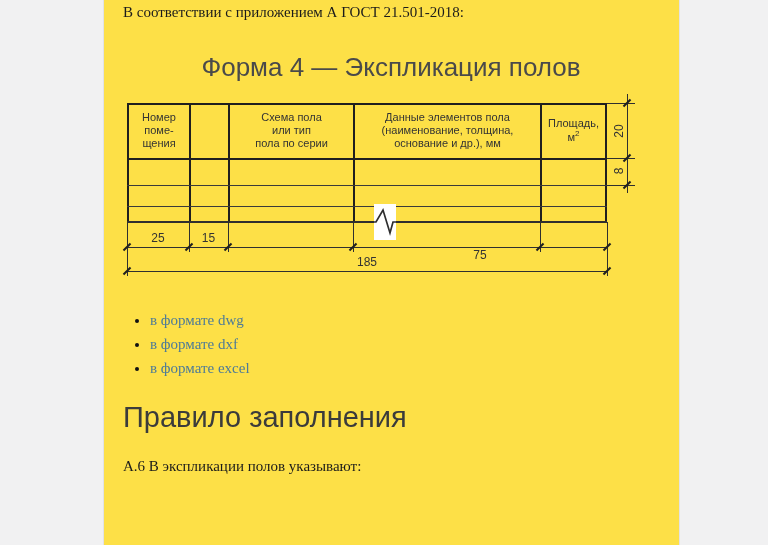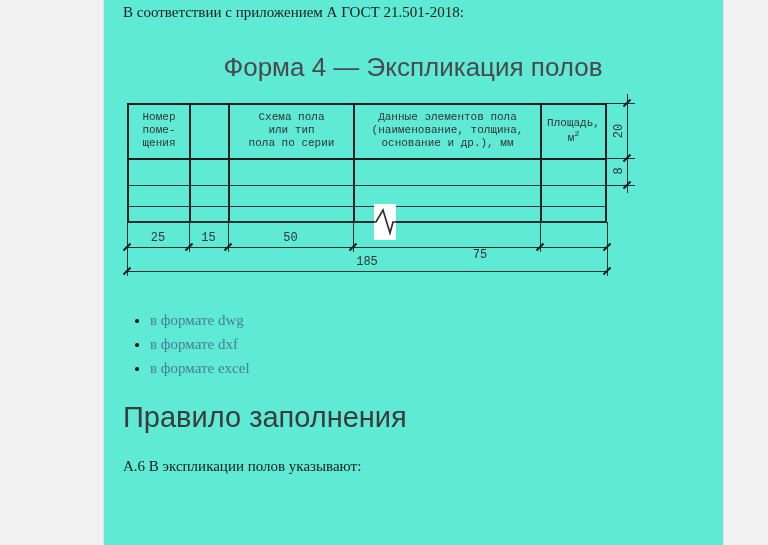--- a/index.html
+++ b/index.html
@@ -1,21 +1,21 @@
 <!DOCTYPE html>
 <html><head>
 <meta charset="utf-8">
 <style>
   * { margin:0; padding:0; box-sizing:border-box; }
   html,body { width:768px; height:545px; overflow:hidden; }
   body { background:#f1f1f2; font-family:"Liberation Serif", serif; }
 
   .content-card {
-    position:absolute; left:103px; top:0; width:621px; height:545px;
-    background:#5eead4; border-left:1px solid #e2e2e5; border-right:1px solid #e2e2e5;
+    position:absolute; left:103px; top:0; width:577px; height:545px;
+    background:#fde047; border-left:1px solid #e2e2e5; border-right:1px solid #e2e2e5;
     padding:3px 20px 0 19px;
   }
 
   p.intro, p.download, p.rule {
     font-size:15px; line-height:19px; color:#1b1b1b;
   }
   h1.fig-title {
     margin-top:30px; text-align:center;
     font-family:"Liberation Sans", sans-serif; font-weight:400;
     font-size:26px; line-height:30px; color:#4a4a4a;
@@ -25,21 +25,21 @@
   ul.dl-list li { font-size:15px; line-height:17px; color:#111; margin-bottom:7px; }
   ul.dl-list li span.link { color:#4e7b97; cursor:pointer;font-family:Liberation Serif, serif; }
   h2.section {
     margin-top:24px; font-family:"Liberation Sans", sans-serif; font-weight:400;
     font-size:29px; line-height:32px; color:#3b3b3b;
   }
   p.rule { margin-top:24px; }
 
   
   .drawing { position:relative; margin-top:18px; height:190px; width:100%;
-             font-family:Liberation Mono, monospace; color:#333; }
+             font-family:Liberation Sans, sans-serif; color:#333; }
   .drawing .abs { position:absolute; }
 
   .tbl-outline { left:4px; top:3px; width:480px; height:119px;
                  border-top:2px solid #1f1f1f; border-left:2px solid #1f1f1f; border-right:2px solid #1f1f1f; }
   .vline  { width:2px; top:3px; height:120px; background:#1f1f1f; }
   .hline-thick { height:2px; left:4px; width:480px; background:#1f1f1f; }
   .hline-thin  { height:1px; left:4px; width:480px; background:#3a3a3a; }
   .hline-bottom{ height:2px; left:4px; width:480px; top:121px; background:#2f2f2f; }
 
   .hcell { top:3px; height:55px; display:flex; align-items:center; justify-content:center;
@@ -106,21 +106,20 @@
 
     <div class="abs dimline" style="top:147px"></div>
     <div class="abs tick" style="left:-1px;top:146px"></div>
     <div class="abs tick" style="left:61px;top:146px"></div>
     <div class="abs tick" style="left:100px;top:146px"></div>
     <div class="abs tick" style="left:225px;top:146px"></div>
     <div class="abs tick" style="left:412px;top:146px"></div>
     <div class="abs tick" style="left:479px;top:146px"></div>
     <div class="abs dim-num" style="left:4px;top:131px;width:62px">25</div>
     <div class="abs dim-num" style="left:66px;top:131px;width:39px">15</div>
-    <div class="abs dim-num" style="left:105px;top:131px;width:125px">50</div>
     <div class="abs dim-num" style="left:230px;top:148px;width:254px">75</div>
 
     <div class="abs dimline" style="top:171px"></div>
     <div class="abs tick" style="left:-1px;top:170px"></div>
     <div class="abs tick" style="left:479px;top:170px"></div>
     <div class="abs dim-num" style="left:4px;top:155px;width:480px">185</div>
 
     <div class="abs ext-h" style="left:484px;top:3px;width:28px"></div>
     <div class="abs ext-h" style="left:484px;top:58px;width:28px"></div>
     <div class="abs ext-h" style="left:484px;top:85px;width:28px"></div>

